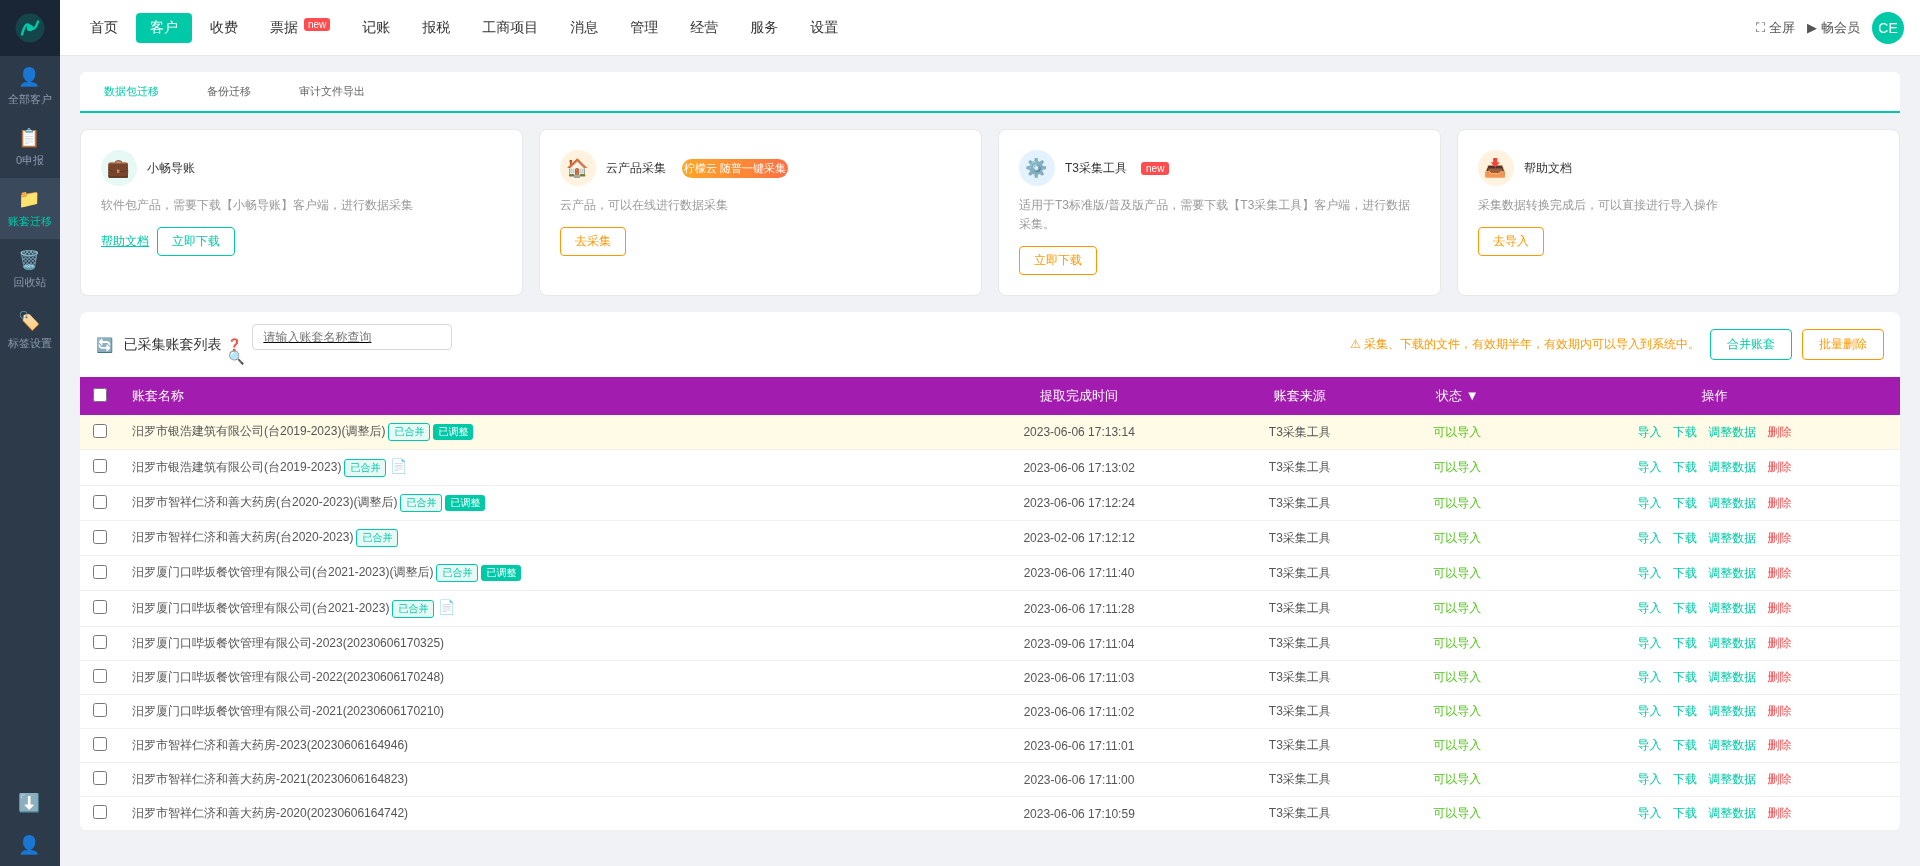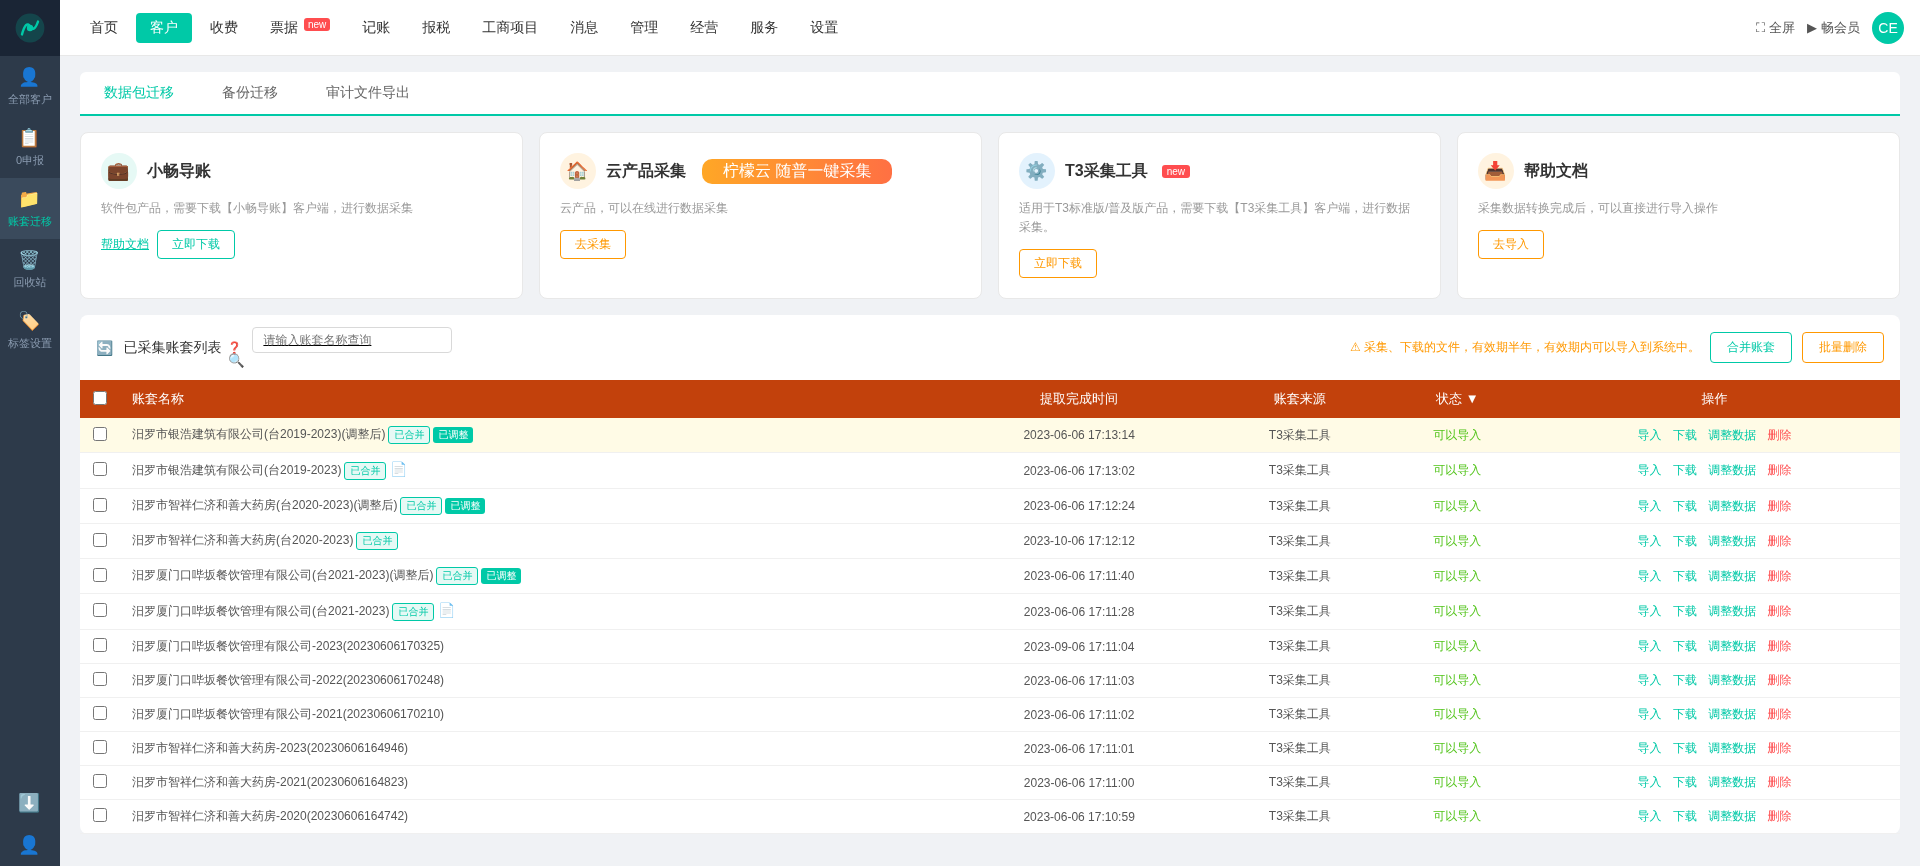--- a/index.html
+++ b/index.html
@@ -22,54 +22,54 @@
     .topnav-badge { background: #ff4d4f; color: #fff; font-size: 10px; padding: 1px 4px; border-radius: 3px; margin-left: 2px; vertical-align: top; }
     .topnav-right { margin-left: auto; display: flex; align-items: center; gap: 12px; color: #555; font-size: 13px; }
     .topnav-right-btn { cursor: pointer; display: flex; align-items: center; gap: 4px; }
     .avatar { width: 32px; height: 32px; background: #00c9a7; border-radius: 50%; display: flex; align-items: center; justify-content: center; color: #fff; font-size: 14px; cursor: pointer; }
 
     
     .content { flex: 1; overflow-y: auto; padding: 16px 20px; background: #f0f2f5; }
 
     
     .tabs { display: flex; gap: 0; background: #fff; border-radius: 6px 6px 0 0; margin-bottom: 0; border-bottom: 2px solid #00c9a7; }
-    .tab { padding: 12px 24px; cursor: pointer; color: #666; font-size: 14px; border-bottom: 2px solid transparent; margin-bottom: -2px; }
+    .tab { padding: 12px 24px; cursor: pointer; color: #666; font-size: 11px; border-bottom: 2px solid transparent; margin-bottom: -2px; }
     .tab.active { color: #00c9a7; border-bottom: 2px solid #00c9a7; font-weight: 500; }
 
     
     .cards-row { display: flex; gap: 16px; margin: 16px 0; }
     .card { background: #fff; border-radius: 8px; padding: 20px; flex: 1; border: 1px solid #e8e8e8; position: relative; }
     .card-header { display: flex; align-items: center; gap: 10px; margin-bottom: 10px; }
     .card-icon { width: 36px; height: 36px; border-radius: 50%; display: flex; align-items: center; justify-content: center; font-size: 18px; }
     .card-icon.green { background: #e6f9f5; color: #00c9a7; }
     .card-icon.orange { background: #fff3e0; color: #ff9800; }
     .card-icon.blue { background: #e3f2fd; color: #2196f3; }
-    .card-title { font-size: 16px; font-weight: 700; color: #333; }
+    .card-title { font-size: 12px; font-weight: 400; color: #333; }
     .card-badge { background: #ff4d4f; color: #fff; font-size: 10px; padding: 1px 5px; border-radius: 3px; margin-left: 4px; }
     .card-subtitle { font-size: 12px; color: #999; margin-bottom: 12px; line-height: 1.6; }
     .card-actions { display: flex; gap: 8px; align-items: center; }
     .card-link { color: #00c9a7; font-size: 12px; cursor: pointer; text-decoration: underline; }
     .card-btn { padding: 5px 14px; border: 1px solid #ff9800; border-radius: 4px; color: #ff9800; background: #fff; cursor: pointer; font-size: 12px; }
     .card-btn.teal { border-color: #00c9a7; color: #00c9a7; }
-    .cloud-tag { background: linear-gradient(90deg, #ffa726, #ff7043); color: #fff; border-radius: 10px; padding: 2px 21px; font-size: 16px; margin-left: 6px; }
+    .cloud-tag { background: linear-gradient(90deg, #ffa726, #ff7043); color: #fff; border-radius: 10px; padding: 2px 2px; font-size: 11px; margin-left: 6px; }
 
     
     .list-section { background: #fff; border-radius: 8px; padding: 0; }
     .list-header { display: flex; align-items: center; padding: 12px 16px; gap: 10px; }
     .list-title-area { display: flex; align-items: center; gap: 6px; font-size: 14px; color: #333; }
     .list-search { flex: 0 0 200px; }
     .list-search input { width: 200px; padding: 5px 30px 5px 10px; border: 1px solid #d9d9d9; border-radius: 4px; font-size: 12px; outline: none; text-decoration: underline; }
     .list-header-right { margin-left: auto; display: flex; align-items: center; gap: 10px; }
     .hint-text { color: #ff9800; font-size: 12px; }
     .action-btn { padding: 6px 16px; border-radius: 4px; cursor: pointer; font-size: 12px; border: 1px solid #00c9a7; color: #00c9a7; background: #fff; }
     .action-btn.delete { border-color: #ff9800; color: #ff9800; }
 
     
     .data-table { width: 100%; border-collapse: collapse; }
-    .data-table th { background: #c2410c; color: #fff; padding: 10px 12px; text-align: center; font-weight: normal; font-size: 13px; }
+    .data-table th { background: #a21caf; color: #fff; padding: 10px 12px; text-align: center; font-weight: normal; font-size: 13px; }
     .data-table th:first-child { width: 40px; }
     .data-table th:nth-child(2) { text-align: left; }
     .data-table td { padding: 8px 12px; border-bottom: 1px solid #f0f0f0; font-size: 12px; text-align: center; color: #555; }
     .data-table td:nth-child(2) { text-align: left; }
     .data-table tr.highlighted td { background: #fffbe6; }
     .status-tag { color: #52c41a; font-size: 12px; }
     .op-btn { color: #00c9a7; cursor: pointer; margin: 12px 4px; font-size: 12px; }
     .op-btn.delete { color: #ff4d4f; }
     .op-btn.adjust { color: #00c9a7; }
     .badge-tag { display: inline-block; padding: 1px 5px; border-radius: 3px; font-size: 10px; margin-left: 3px; }
@@ -276,21 +276,21 @@
               <td>
     <span class="op-btn">导入</span>
     <span class="op-btn">下载</span>
     <span class="op-btn adjust">调整数据</span>
     <span class="op-btn delete">删除</span>
   </td>
             </tr>
             <tr>
               <td><input type="checkbox" class="checkbox" style=""></td>
               <td><span>汨罗市智祥仁济和善大药房(台2020-2023)</span><span class="badge-tag green">已合并</span></td>
-              <td>2023-10-06 17:12:12</td>
+              <td>2023-02-06 17:12:12</td>
               <td>T3采集工具</td>
               <td><span class="status-tag">可以导入</span></td>
               <td>
     <span class="op-btn">导入</span>
     <span class="op-btn">下载</span>
     <span class="op-btn adjust">调整数据</span>
     <span class="op-btn delete">删除</span>
   </td>
             </tr>
             <tr>

